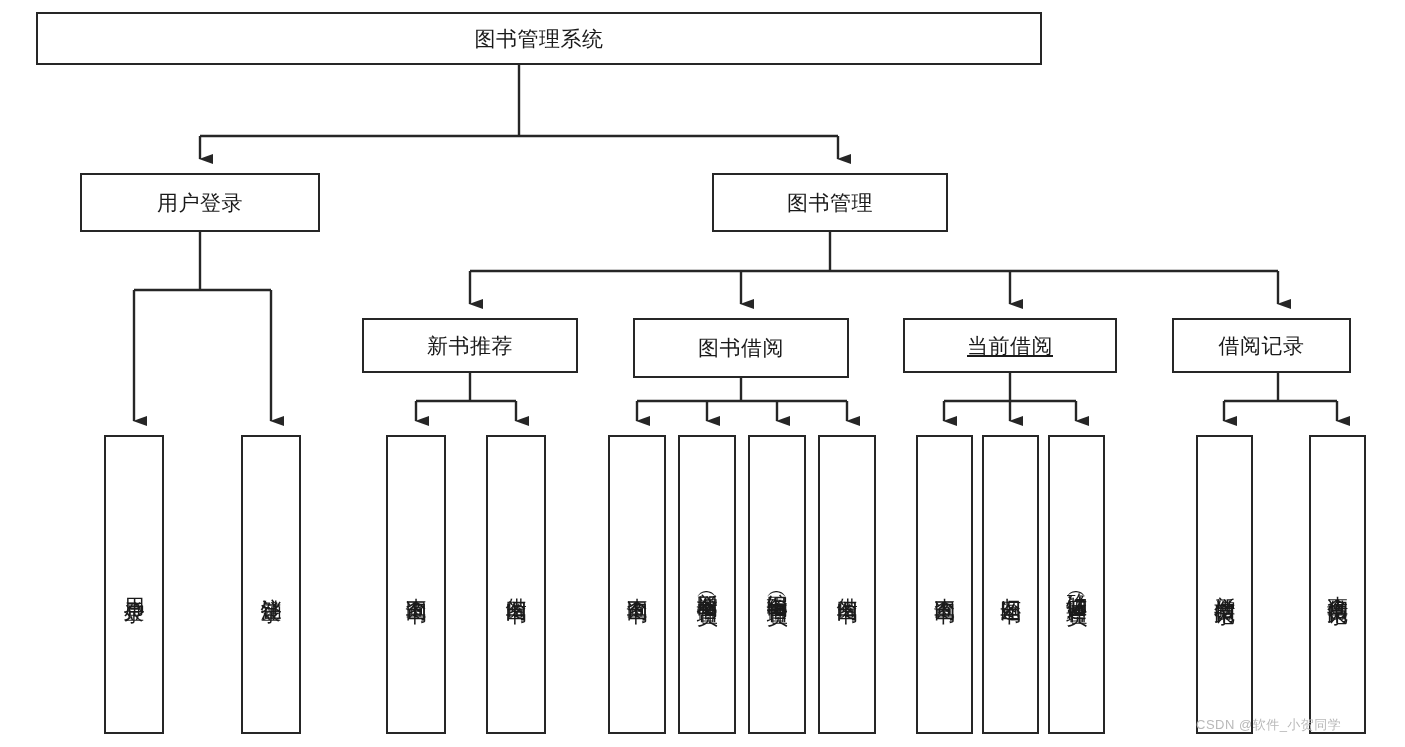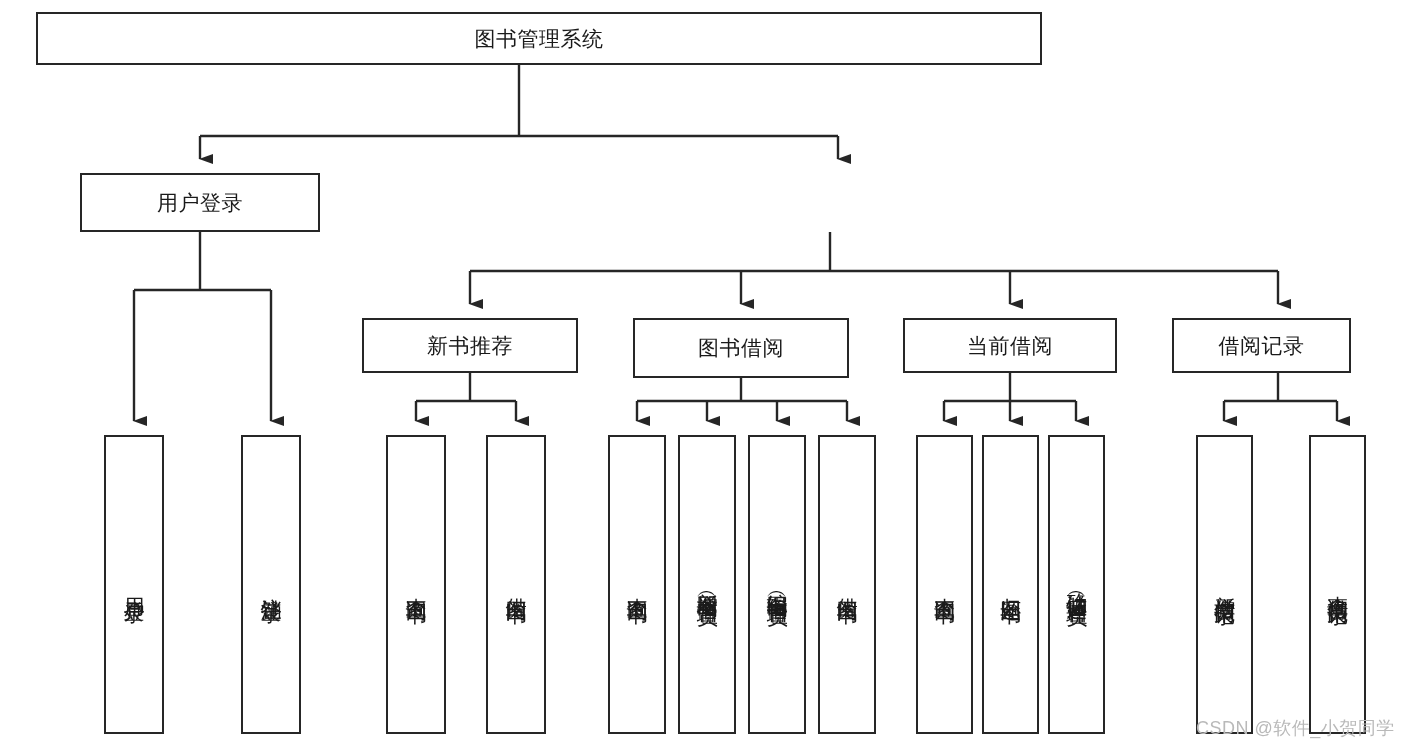--- a/index.html
+++ b/index.html
@@ -50,21 +50,21 @@
   #edges {
     position: absolute;
     left: 0;
     top: 0;
     width: 1405px;
     height: 747px;
     pointer-events: none;
   }
   .watermark {
     position: absolute;
-    font-size: 18px;
+    font-size: 13px;
     color: #b9b9b9;
     white-space: nowrap;
     letter-spacing: 0.5px;
   }
 </style>
 </head>
 <body>
 
 <div id="canvas">
 
@@ -130,28 +130,31 @@
     </g>
   </svg>
 
   <div class="node horiz" style="left: 16px; top: 12px; width: 1006px; height: 53px; margin-left: 20px;">
     <span>图书管理系统</span>
   </div>
 
   <div class="node horiz" style="left: 80px; top: 173px; width: 240px; height: 59px;">
     <span>用户登录</span>
   </div>
+  <div class="node horiz" style="left: 712px; top: 173px; width: 236px; height: 59px;">
+    <span>图书管理</span>
+  </div>
 
   <div class="node horiz" style="left: 362px; top: 318px; width: 216px; height: 55px; text-align: right;">
     <span>新书推荐</span>
   </div>
   <div class="node horiz" style="left: 633px; top: 318px; width: 216px; height: 60px;">
     <span>图书借阅</span>
   </div>
-  <div class="node horiz" style="left: 903px; top: 318px; width: 214px; height: 55px;">
+  <div class="node horiz" style="left: 903px; top: 318px; width: 214px; height: 55px; text-decoration: underline;">
     <span>当前借阅</span>
   </div>
   <div class="node horiz" style="left: 1172px; top: 318px; width: 179px; height: 55px;">
     <span>借阅记录</span>
   </div>
 
   <div class="node vert" style="left: 104px; top: 435px; width: 60px; height: 299px;">
     <span class="vtext">用户登录</span>
   </div>
   <div class="node vert" style="left: 241px; top: 435px; width: 60px; height: 299px;">

